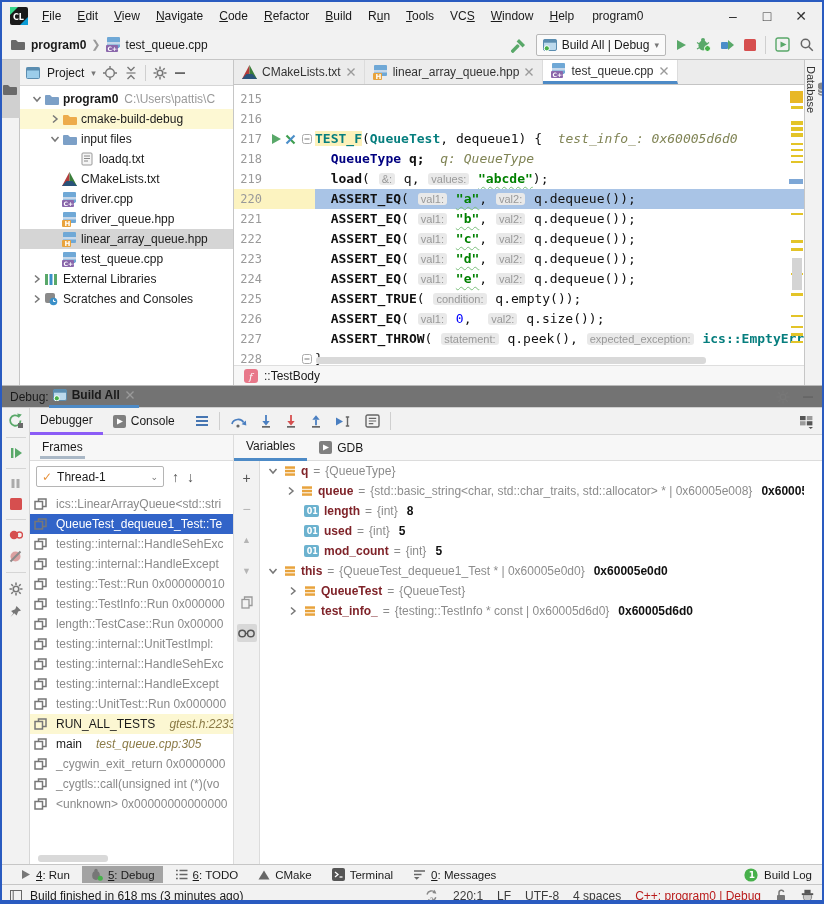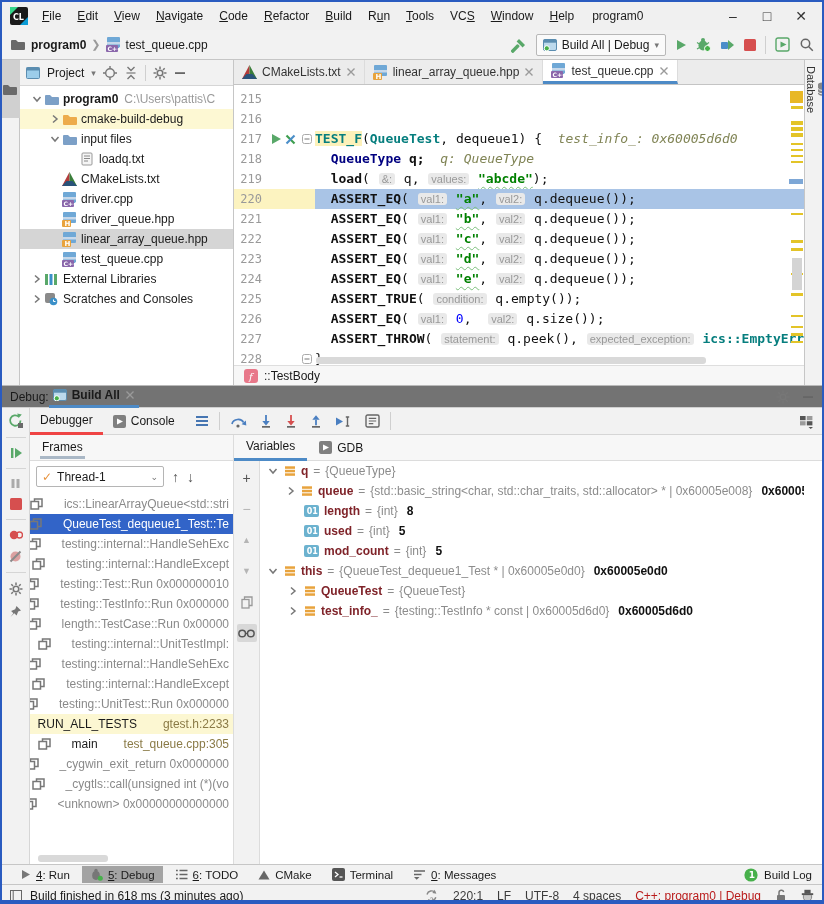--- a/index.html
+++ b/index.html
@@ -79,39 +79,39 @@
 
   
   #debug { position:absolute; left:0; top:383px; right:0; height:479px; background:#fff; border-top:1px solid #b9b9b9; }
   #dbg-header { position:absolute; left:0; top:0; right:0; height:22px; background:#737373; border-bottom:1px solid #d0d0d0; display:flex; align-items:center; padding:0 8px; gap:0; }
   #session-tab { display:flex; align-items:center; gap:5px; height:22px; padding:0 4px; border-bottom:3px solid #4d8ac6; font-weight:bold; }
   #dbg-header-right { margin-left:auto; display:flex; gap:12px; align-items:center; }
   #dbg-left { position:absolute; left:0; top:22px; bottom:0; width:28px; background:#f2f2f2; border-right:1px solid #d6d6d6; display:flex; flex-direction:column; align-items:center; padding-top:5px; gap:9px; }
   .dbg-group-sep { width:20px; height:1px; background:#d5d5d5; }
   #dbg-toolbar { position:absolute; left:28px; top:22px; right:0; height:27px; background:#f2f2f2; border-bottom:1px solid #d6d6d6; display:flex; align-items:center; gap:10px; padding:0 8px 0 0; }
   .dtab { display:flex; align-items:center; gap:5px; height:27px; padding:0 10px; }
-  .dtab.active { border-bottom:3px solid #ef4444; }
+  .dtab.active { border-bottom:3px solid #8b5cf6; }
   #dbg-sub { position:absolute; left:28px; top:49px; right:0; height:26px; background:#f7f7f7; border-bottom:1px solid #dcdcdc; display:flex; }
   #frames-title { width:204px; display:flex; align-items:center; padding-left:10px; border-right:1px solid #dcdcdc; }
   #frames-title span { border-bottom:3px solid #aab8c6; padding:4px 2px 2px; }
   #vars-tabs { display:flex; align-items:center; }
   .vtab2 { display:flex; align-items:center; gap:5px; height:26px; padding:0 12px; }
   .vtab2.active { border-bottom:3px solid #4d8ac6; }
 
   #frames-panel { position:absolute; left:28px; top:75px; width:204px; bottom:0; background:#fff; border-right:1px solid #dcdcdc; overflow:hidden; }
   #thread-row { display:flex; align-items:center; gap:8px; padding:5px 6px; }
   #thread-dd { flex:none; width:128px; height:21px; border:1px solid #b5b5b5; border-radius:2px; background:#fff; display:flex; align-items:center; gap:5px; padding:0 5px; }
   #thread-dd .spacer { flex:1; }
   .nav-arrow { color:#555; font-size:14px; }
   #frames-list { margin-top:2px; }
-  .frame-row { height:20px; display:flex; align-items:center; gap:21px; padding:0 4px; white-space:nowrap; overflow:hidden;justify-content:flex-end; }
+  .frame-row { height:20px; display:flex; align-items:center; gap:9px; padding:0 4px; white-space:nowrap; overflow:hidden; }
   .frame-row.fdim { color:#8a8a8a; }
   .frame-row.fsel { background:#3264c8; color:#fff; }
   .frame-row.fhl { background:#fcf7d2; }
-  .floc { color:#8a7a46; margin-left:5px; }
+  .floc { font-style:italic; color:#8a7a46; margin-left:5px; }
   #fhthumb { position:absolute; left:8px; bottom:2px; width:70px; height:7px; background:#d9d9d9; border-radius:3px; }
 
   #vars-strip { position:absolute; left:232px; top:75px; width:26px; bottom:0; background:#f2f2f2; border-right:1px solid #dcdcdc; display:flex; flex-direction:column; align-items:center; padding-top:8px; gap:13px; }
   .strip-btn { width:20px; height:18px; display:flex; align-items:center; justify-content:center; color:#666; font-size:14px; }
   .strip-btn.on { background:#d8d8d8; border-radius:2px; }
   .gr { color:#b0b0b0; font-size:9px; }
 
   #vars-panel { position:absolute; left:258px; top:75px; right:18px; bottom:0; background:#fff; overflow:hidden; }
   .var-row { height:20px; display:flex; align-items:center; gap:5px; white-space:nowrap; overflow:hidden; }
   .var-row .chev { width:13px; display:inline-flex; justify-content:center; }

